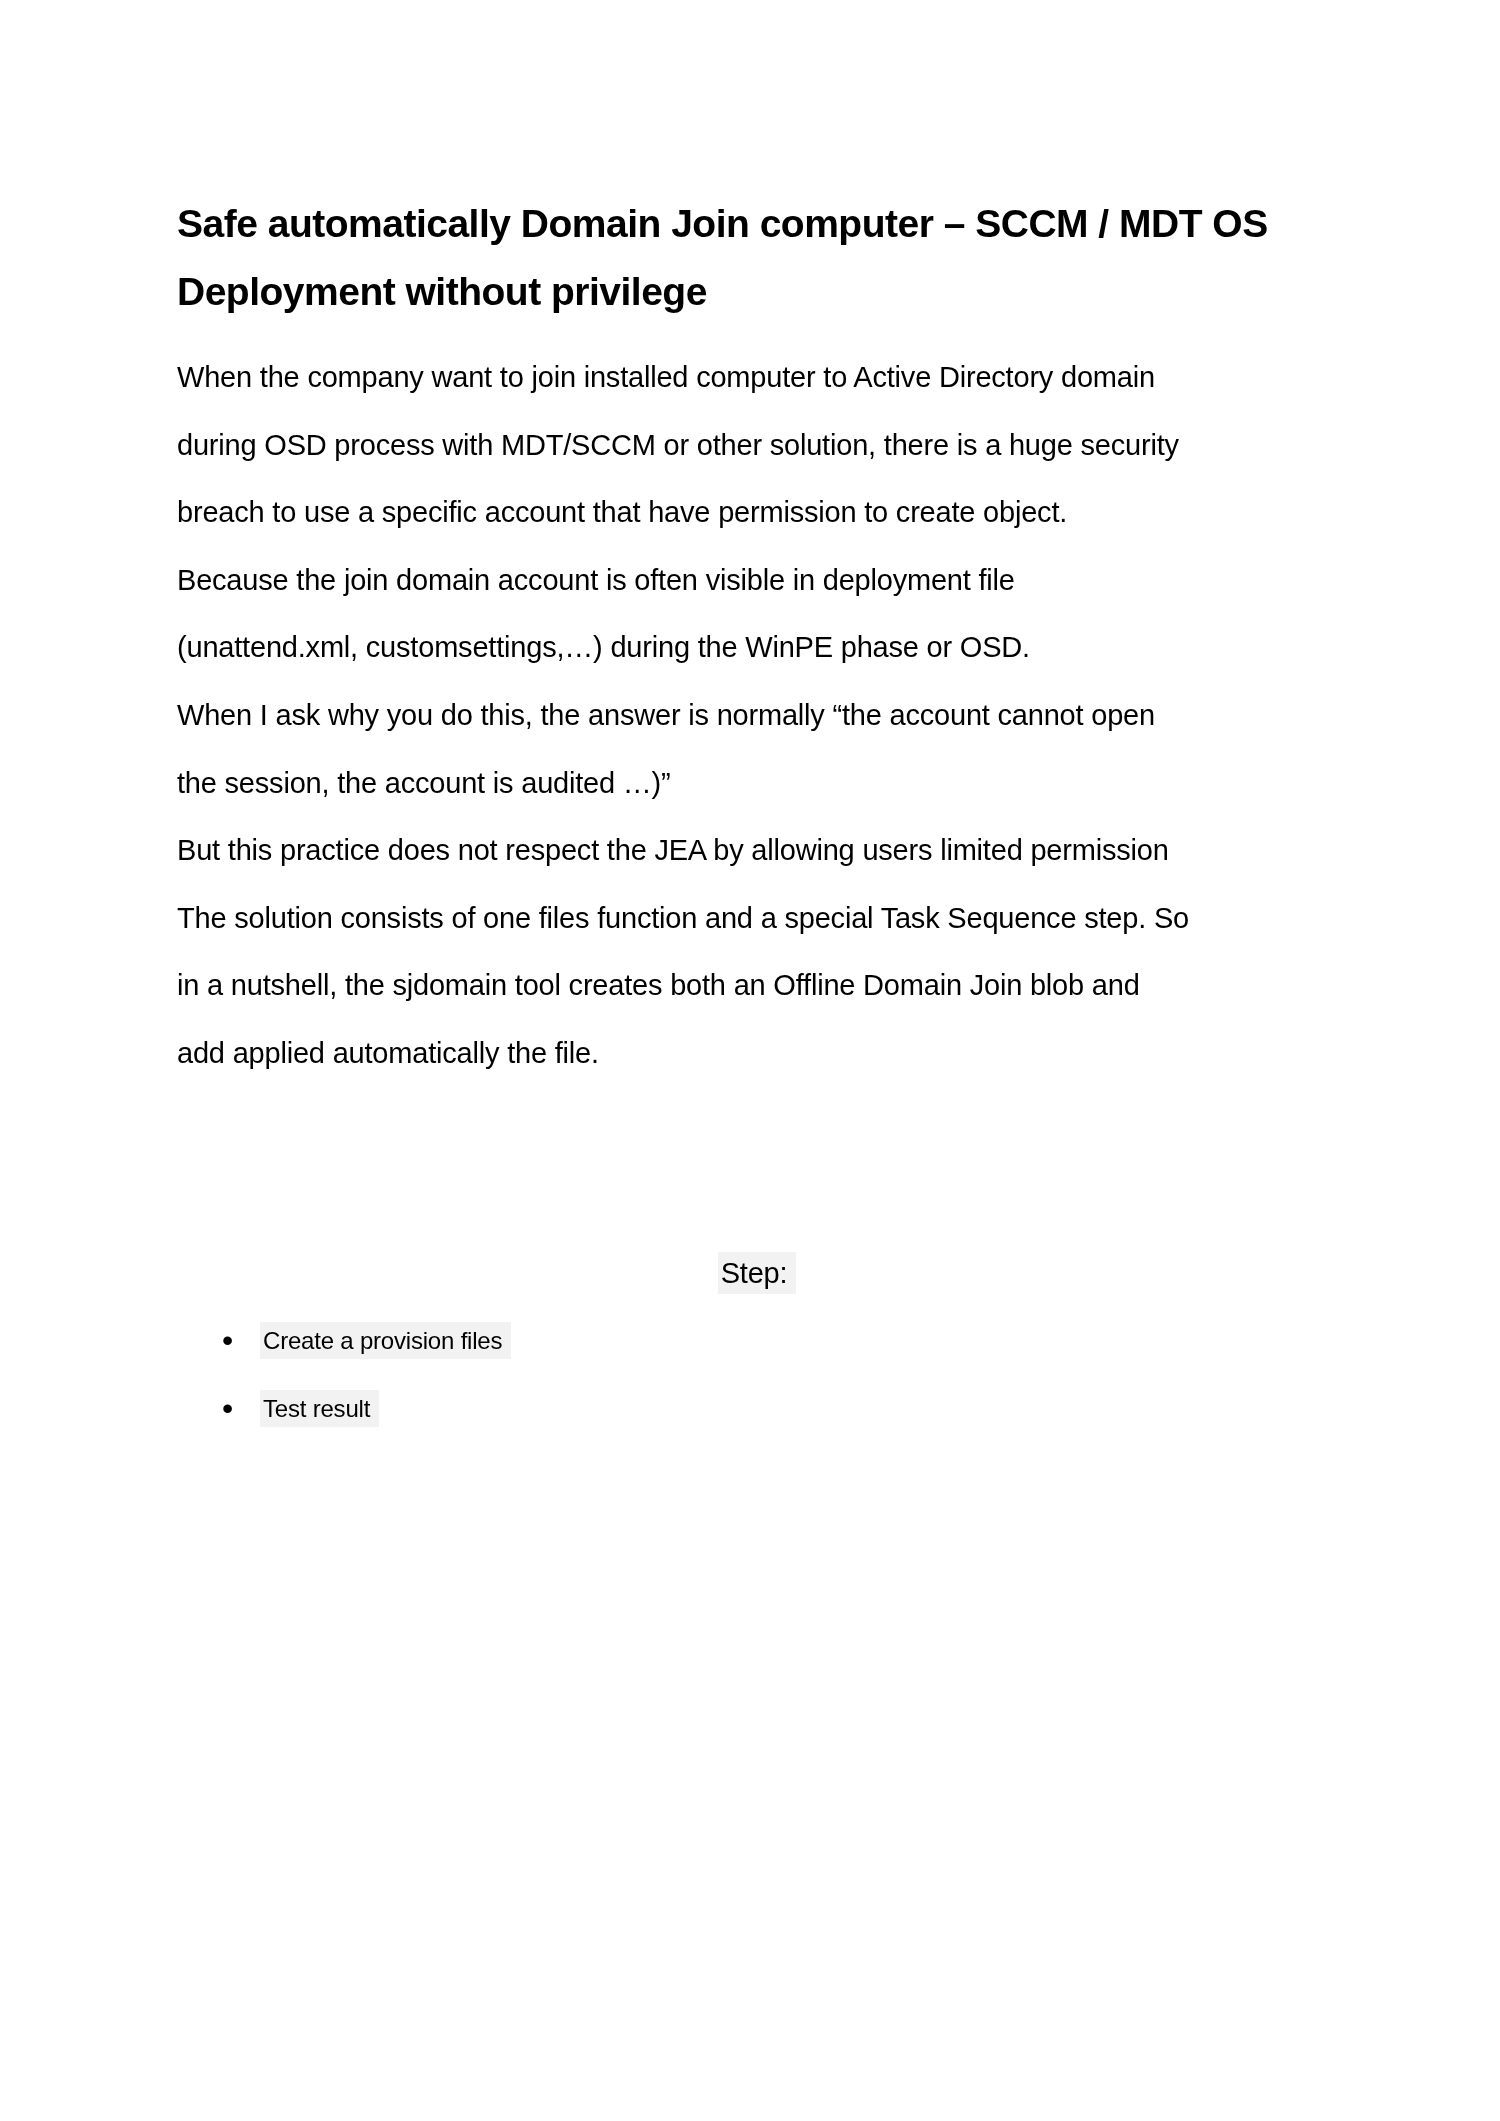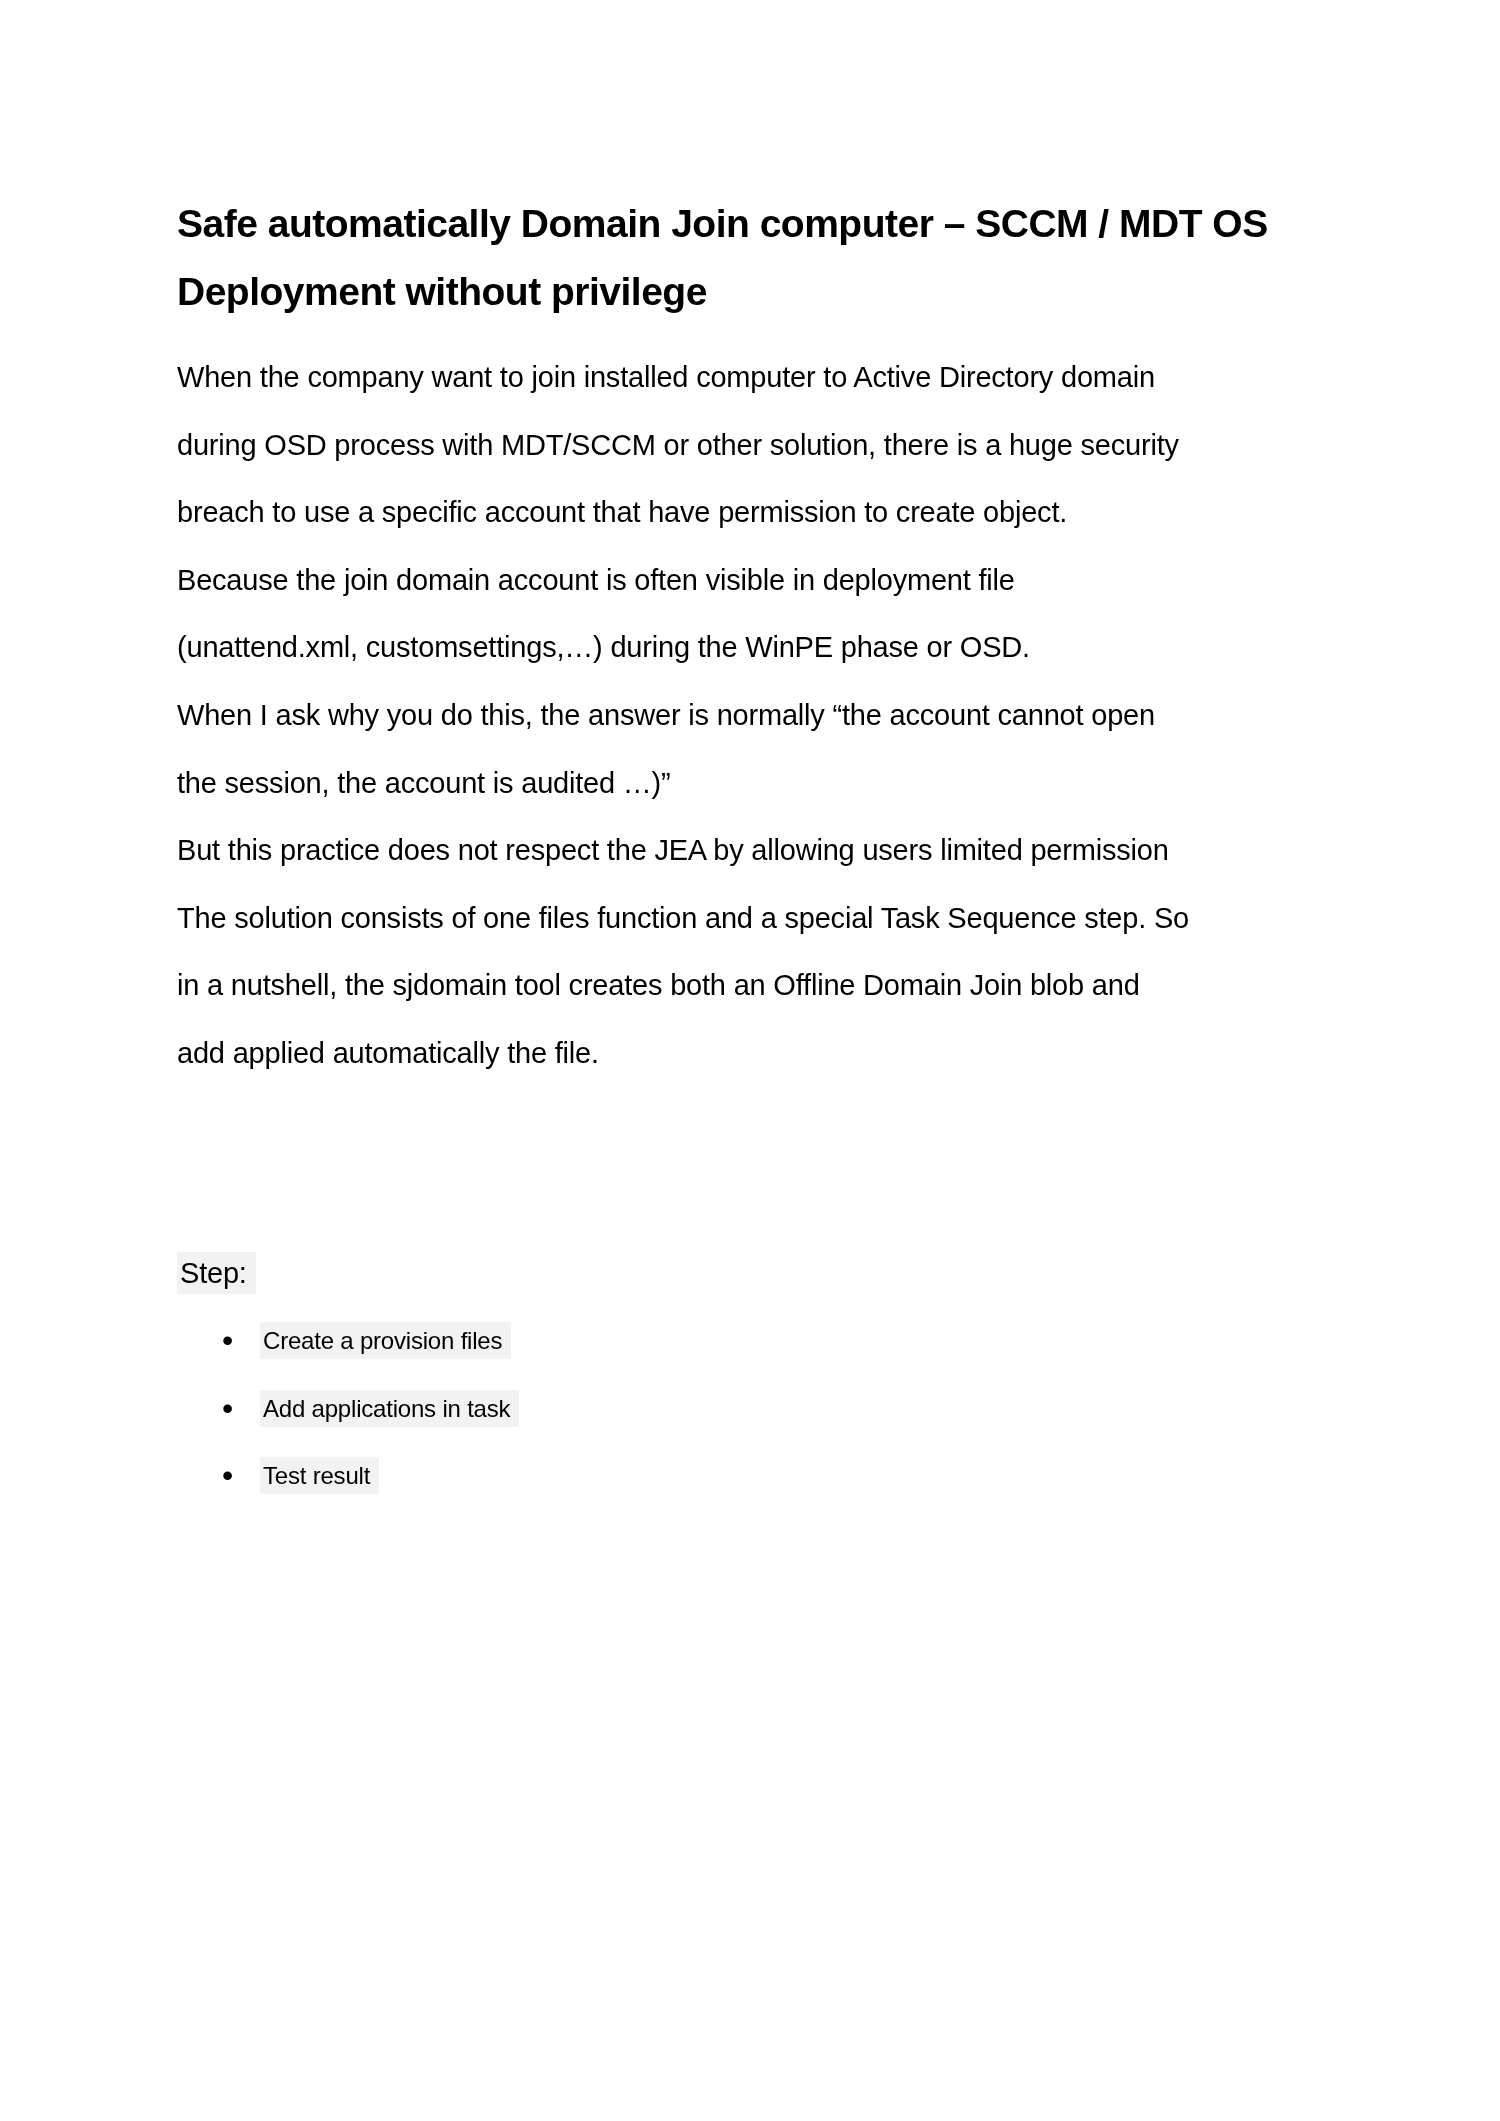--- a/index.html
+++ b/index.html
@@ -35,20 +35,21 @@
     line-height: 67.6px;
     margin: 0;
     white-space: pre-line;
     letter-spacing: -0.2px;
   }
   p.gap-before {
     margin-top: 65px;
   }
   p.step-wrap {
     margin-top: 152px;
+    text-align: center;
   }
   a.doc-link {
     color: var(--link, #0000EE);
     text-decoration: underline;
     text-decoration-thickness: 2px;
     text-underline-offset: 4px;
     cursor: pointer;
   }
   .hl {
     background: var(--highlight, #f2f2f2);
@@ -96,18 +97,17 @@
 
 
     <p class="body-par">The solution consists of one files function and a special Task Sequence step. So
 in a nutshell, the sjdomain tool creates both an Offline Domain Join blob and
 add applied automatically the file.</p>
 
     <p class="body-par step-wrap"><span class="hl">Step:</span></p>
 
     <ul class="step-list">
       <li><span class="hl">Create a provision files</span></li>
-      <li><span class="hl">Add applications in task</span></li>
       <li><span class="hl">Test result</span></li>
     </ul>
 
   </div>
 </div>
 
 </body></html>

